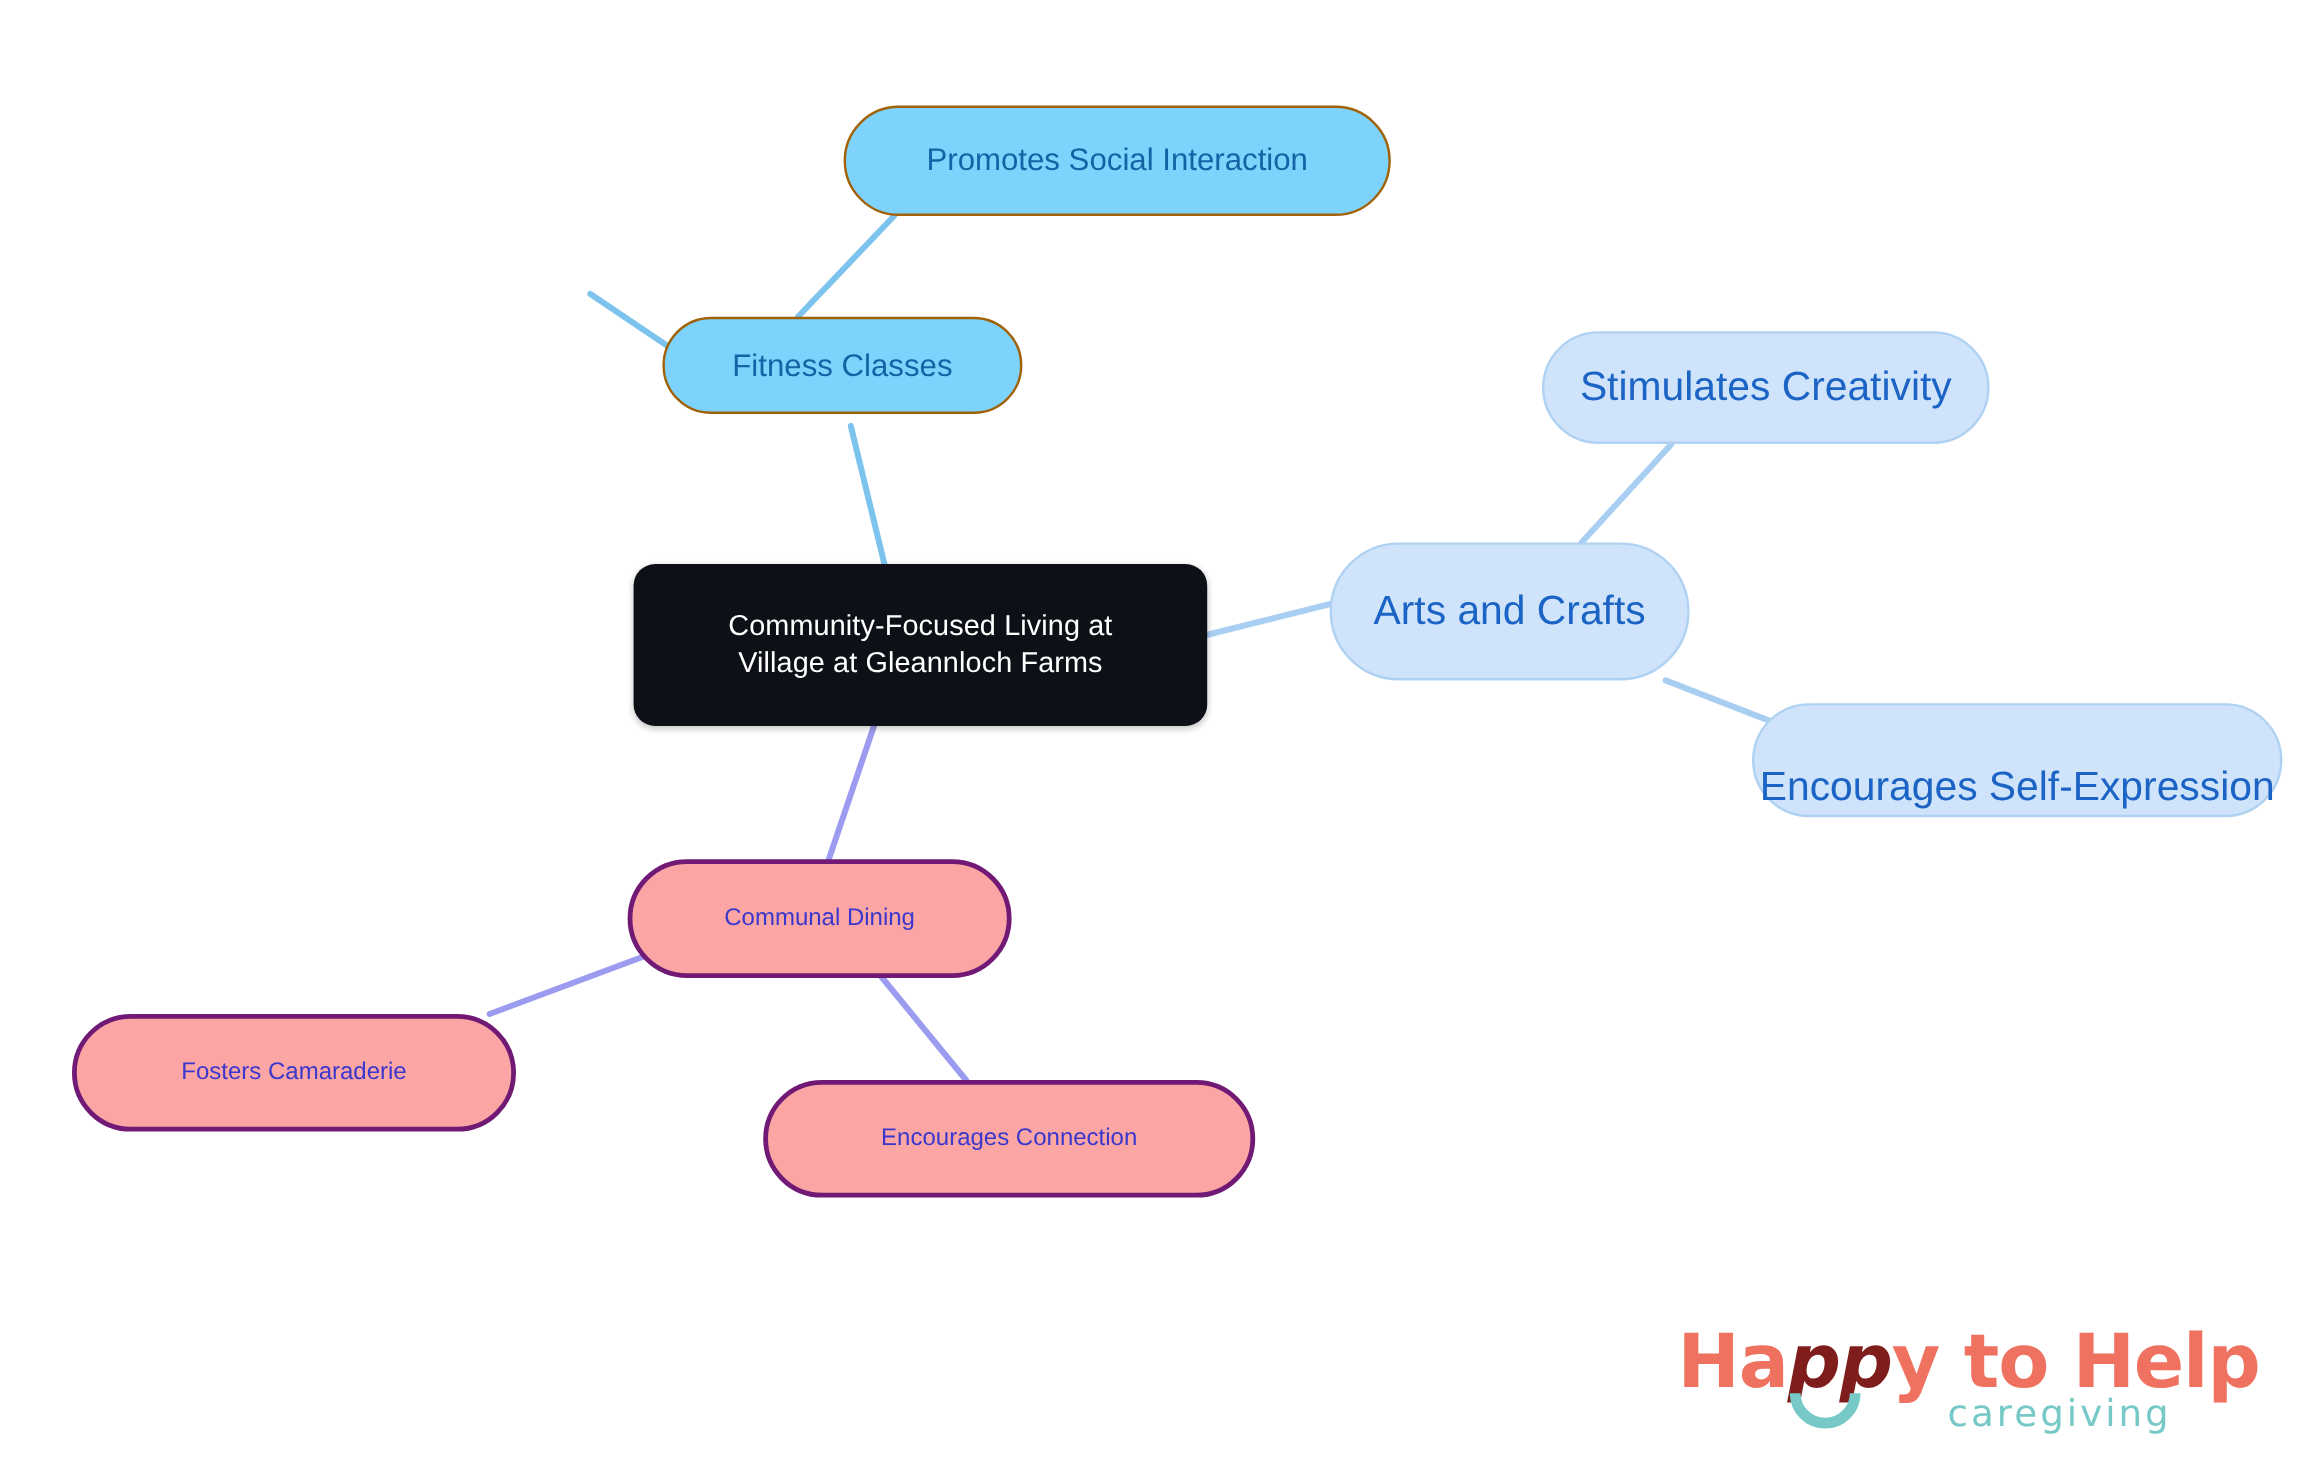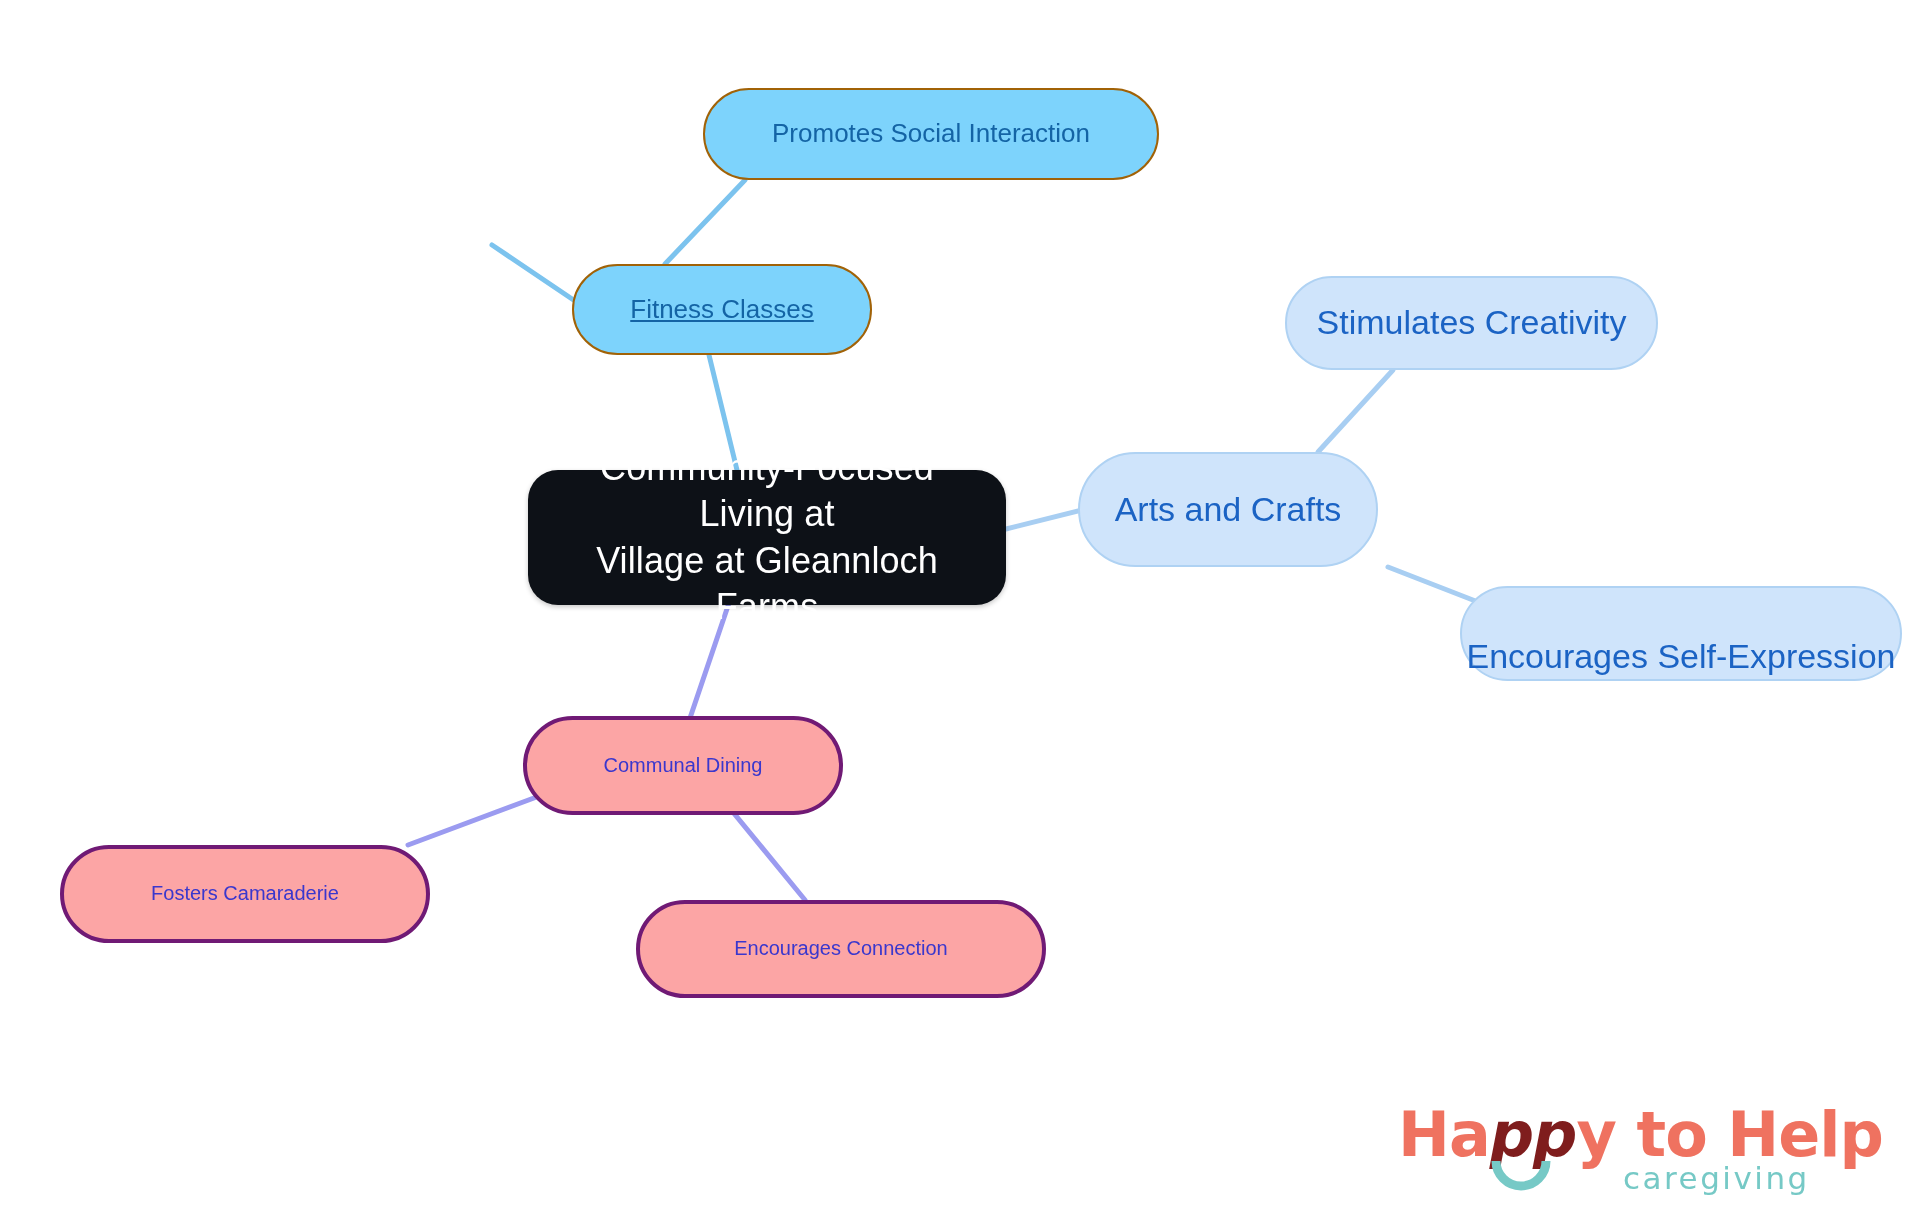--- a/index.html
+++ b/index.html
@@ -32,24 +32,24 @@
     box-sizing: border-box;
     display: flex;
     align-items: center;
     justify-content: center;
     text-align: center;
     border-radius: 999px;
     line-height: 1.28;
     white-space: nowrap;
   }
   .node-root {
-    border-radius: 30px;
+    border-radius: 18px;
     background: #0d1117;
     color: #ffffff;
-    font-size: 36px;
+    font-size: 24px;
     letter-spacing: 0.1px;
     white-space: normal;
     padding: 0 26px;
     box-shadow: 0 2px 5px rgba(0,0,0,0.22);
   }
   .node-root .root-line { display: block; }
 
   .node-blue-a {
     background: #7dd3fc;
     border: 2px solid #a16207;
@@ -132,30 +132,30 @@
     <line x1="723" y1="800" x2="805" y2="900" stroke="#9b9bf0" stroke-width="5" stroke-linecap="round"></line>
   </svg>
 
   <div class="node node-root" style="left:528px; top:470px; width:478px; height:135px;">
     <div>
       <span class="root-line">Community-Focused Living at</span>
       <span class="root-line">Village at Gleannloch Farms</span>
     </div>
   </div>
 
-  <div class="node node-blue-a" style="left:572px; top:264px; width:300px; height:91px;text-decoration:underline;">
+  <div class="node node-blue-a" style="left:552px; top:264px; width:300px; height:81px;">
     <span>Fitness Classes</span>
   </div>
 
 
   <div class="node node-blue-a" style="left:703px; top:88px; width:456px; height:92px;">
     <span>Promotes Social Interaction</span>
   </div>
 
-  <div class="node node-blue-b" style="left:1078px; top:452px; width:300px; height:115px;">
+  <div class="node node-blue-b" style="left:1108px; top:452px; width:300px; height:115px;">
     <span>Arts and Crafts</span>
   </div>
 
   <div class="node node-blue-b" style="left:1285px; top:276px; width:373px; height:94px;">
     <span>Stimulates Creativity</span>
   </div>
 
   <div class="node node-blue-b" style="left:1460px; top:586px; width:442px; height:95px;align-items:flex-end;">
     <span>Encourages Self-Expression</span>
   </div>

